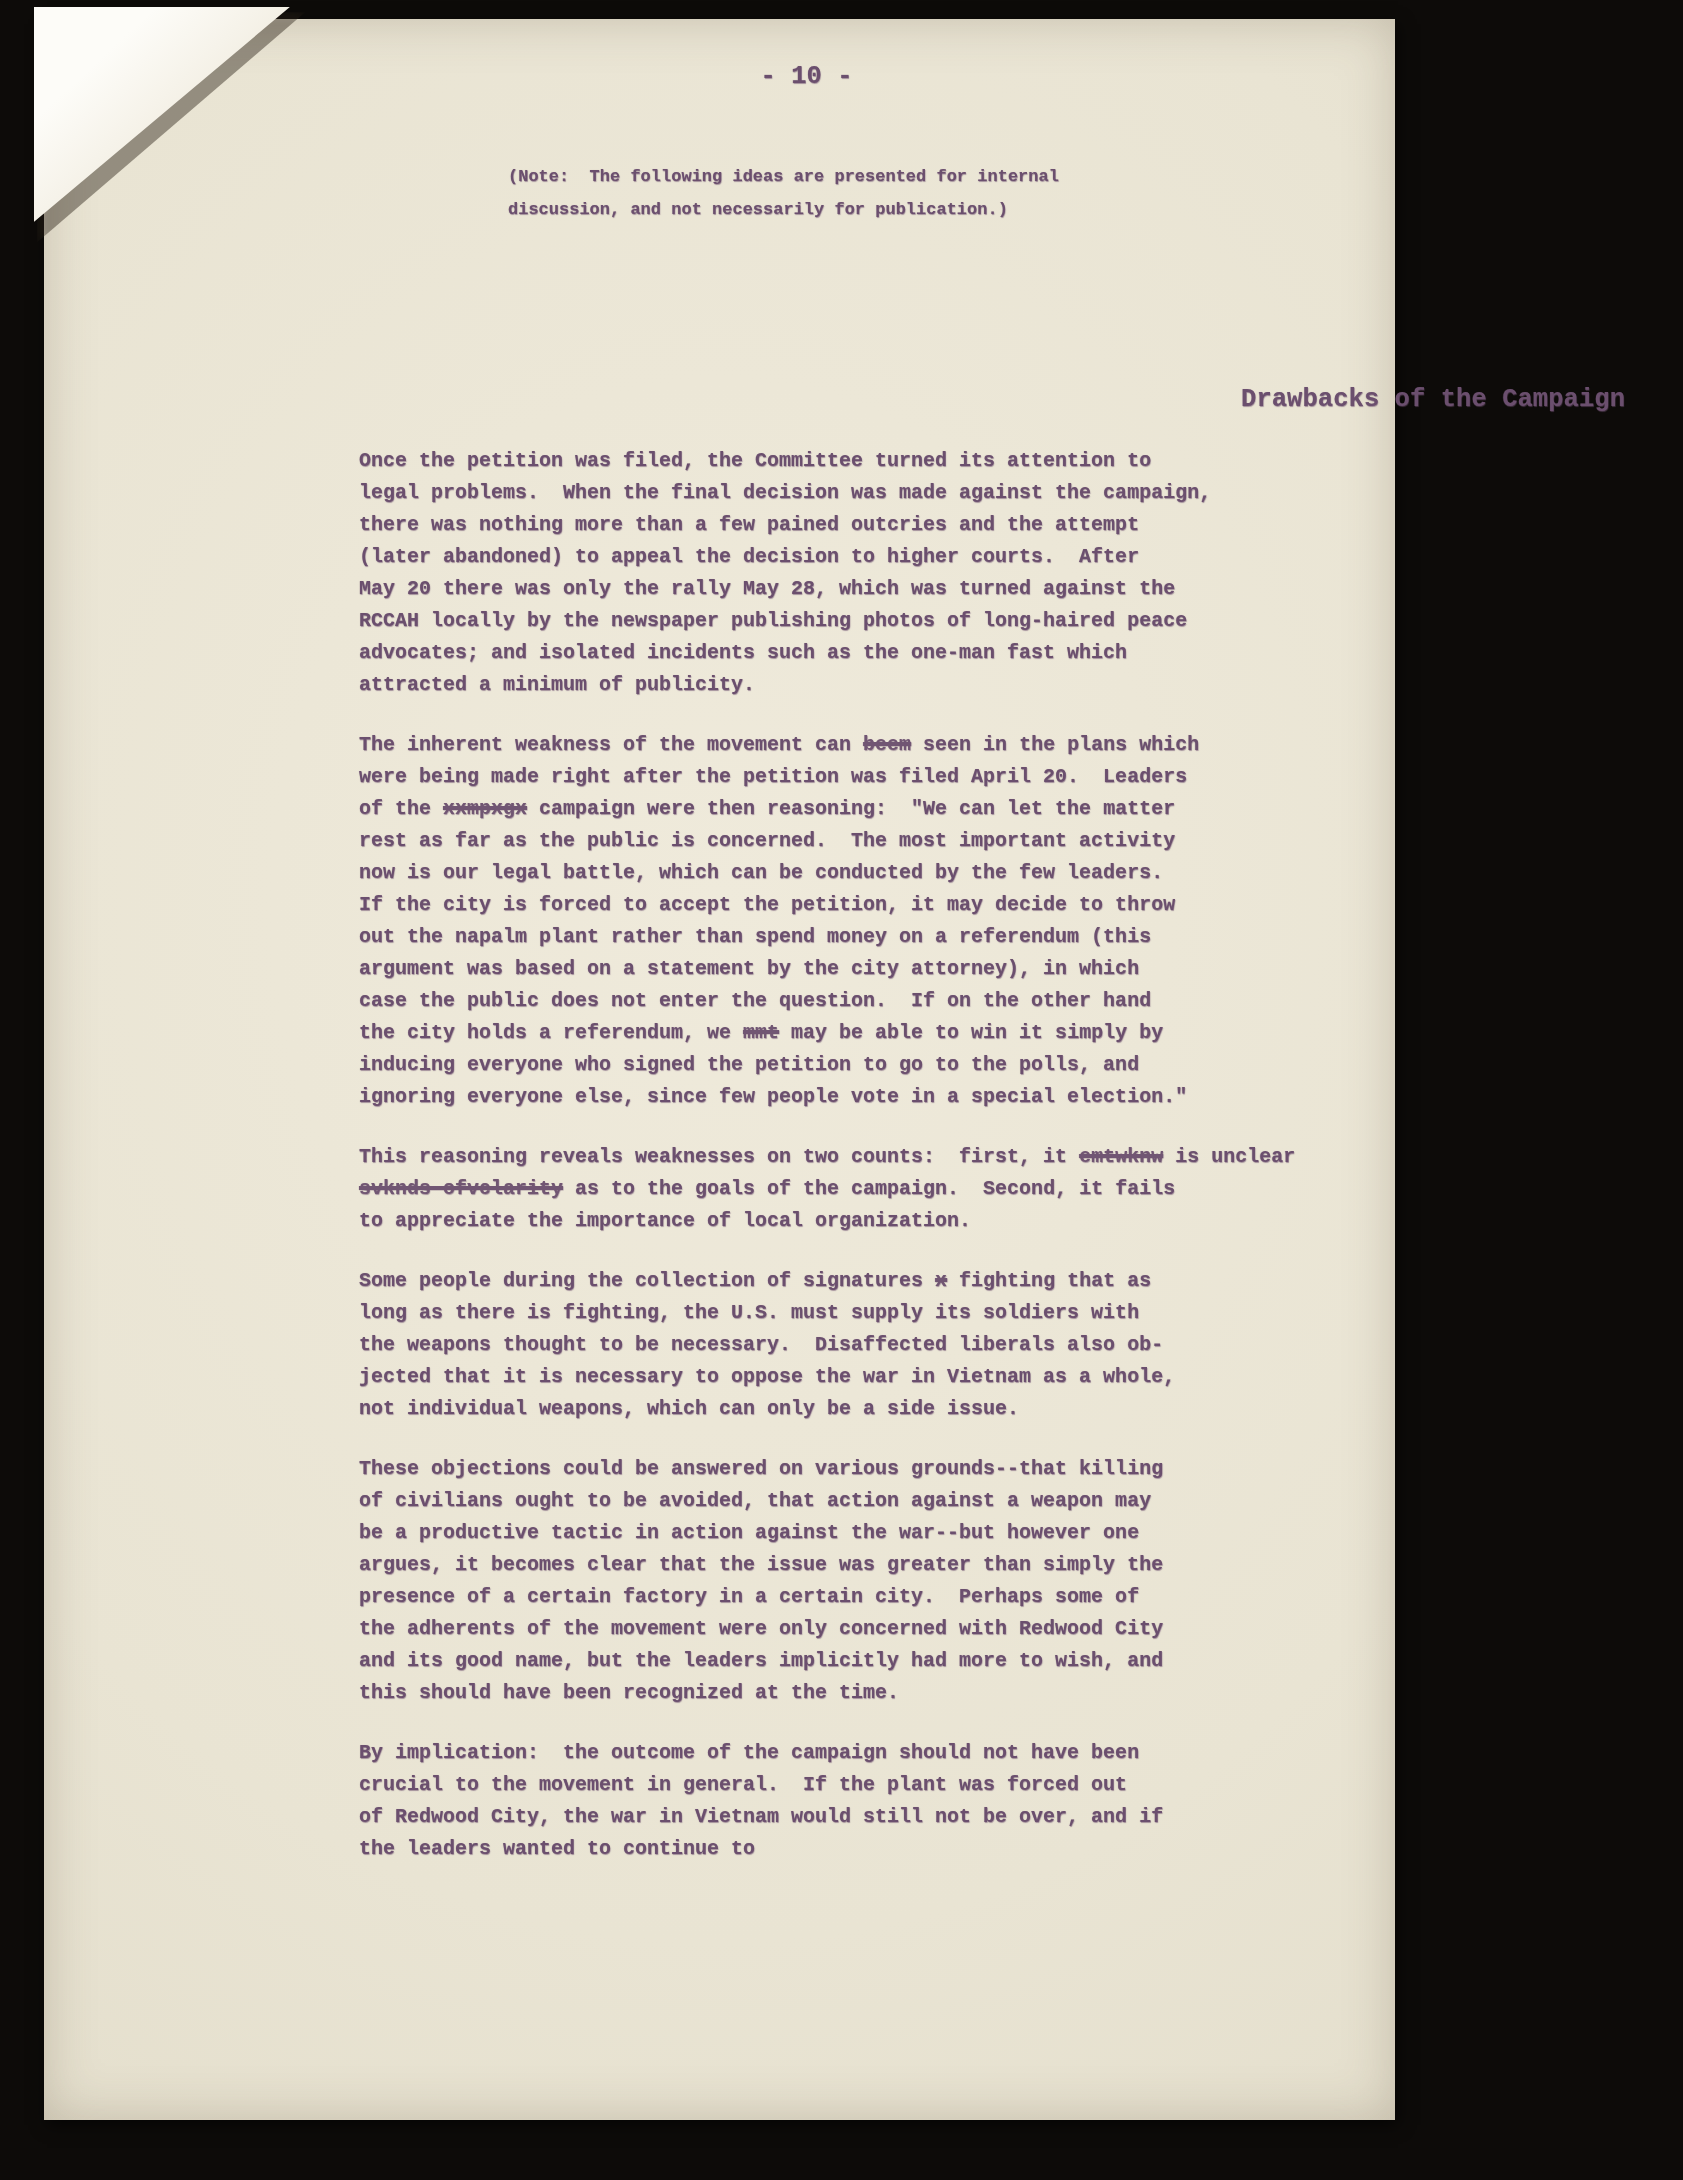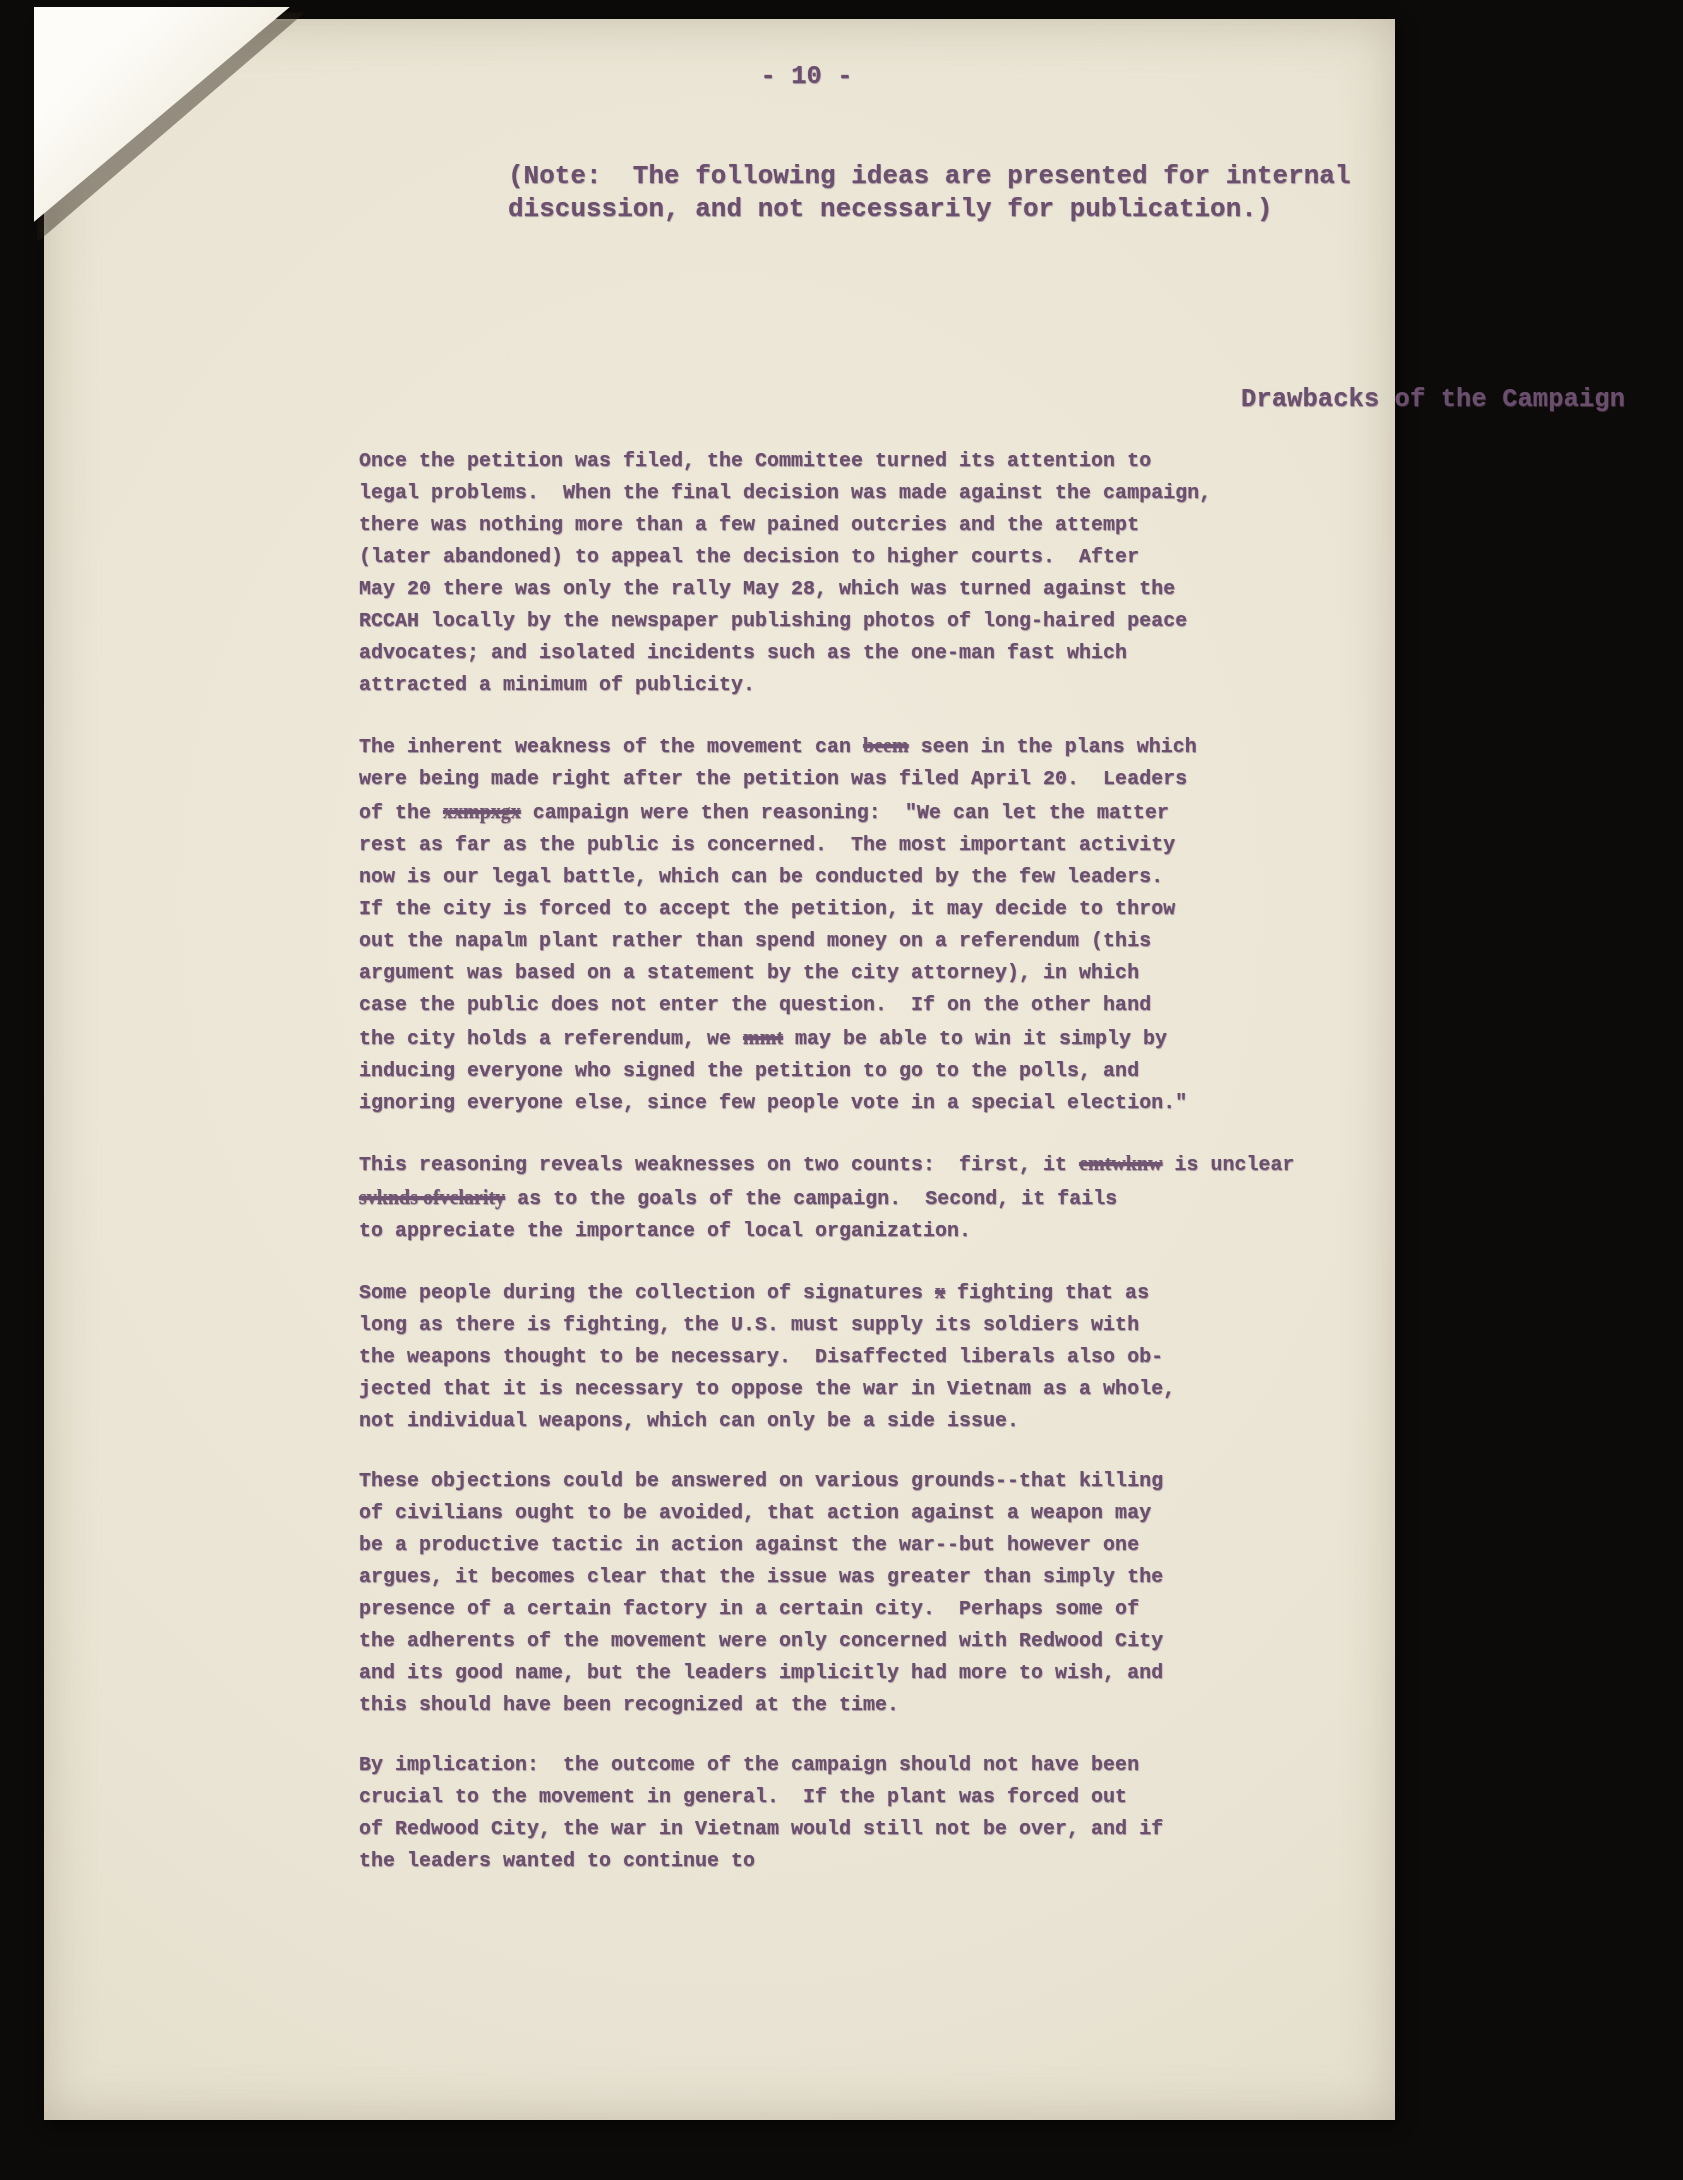--- a/index.html
+++ b/index.html
@@ -21,39 +21,38 @@
     color:#6b4f6e;
     font-weight:700;
     text-shadow:0.5px 0.5px 0.9px rgba(107,79,110,0.55), -0.3px 0 0.7px rgba(107,79,110,0.35);
   }
   .page-number{
     position:absolute;top:43px;left:0;width:1525px;
     text-align:center;font-size:25.6px;white-space:pre;
   }
   .note{
     position:absolute;left:464px;top:141px;
-    font-size:26px;line-height:33px;white-space:pre;
+    font-size:17px;line-height:33px;white-space:pre;
   }
   .heading{
     position:absolute;top:366px;left:0;width:1581px;
     text-align:right;font-size:25.6px;white-space:pre;
   }
   .body-text{
     position:absolute;left:279px;top:426px;width:1210px;
     font-size:20px;line-height:32px;margin-left:36px;
   }
   .para{margin:0 0 28px 0;}
   .line{white-space:pre;}
   .struck{
     position:relative;
     text-decoration:line-through;
     text-decoration-thickness:4.3px;
     filter:blur(0.6px);
     opacity:0.95;
-    font-family:Liberation Serif, serif;
   }
   
   .fold-shadow{
     position:absolute;left:-6.8px;top:-6.8px;width:268px;height:230px;
     clip-path:polygon(0 0,100% 0,0 100%);
     background:rgba(45,35,25,0.45);
     filter:blur(6px);
   }
   .fold-corner{
     position:absolute;left:-10.2px;top:-12px;width:256px;height:215px;

